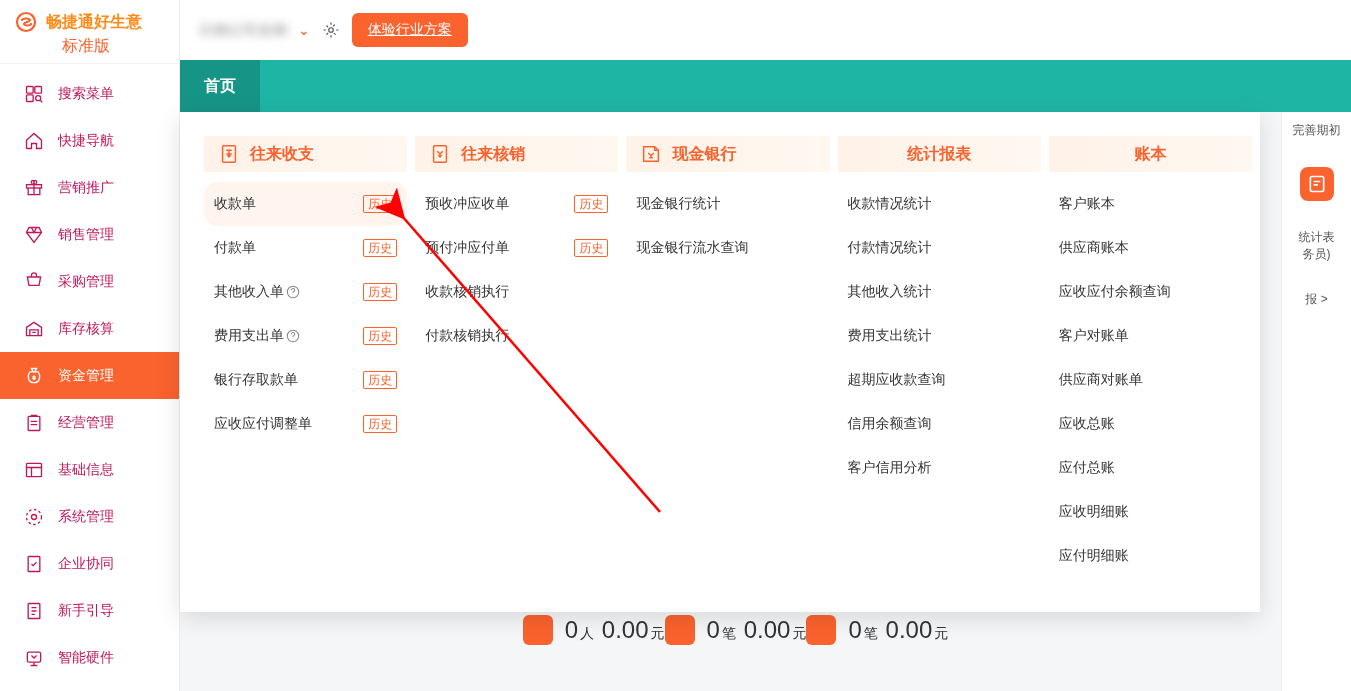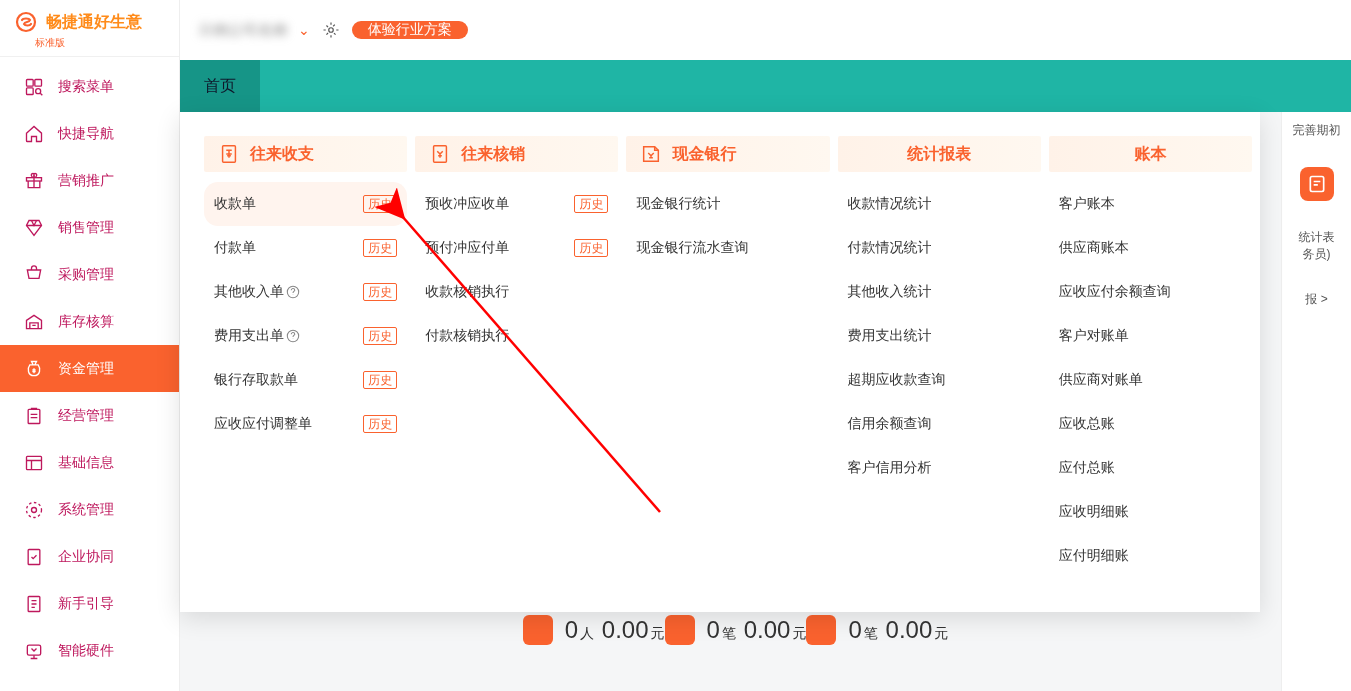--- a/index.html
+++ b/index.html
@@ -3,35 +3,35 @@
   <meta charset="utf-8">
   <style>
     * { margin: 0; padding: 0; box-sizing: border-box; }
     body { font-family: "Microsoft YaHei", "PingFang SC", sans-serif; background: #f5f6f7; color: #333; font-size: 14px; overflow: hidden; width: 1351px; height: 691px; position: relative; }
 
     .sidebar { position: absolute; left: 0; top: 0; bottom: 0; width: 180px; background: #fff; border-right: 1px solid #eee; z-index: 5; }
     .logo-region { padding: 10px 14px 6px; border-bottom: 1px solid #f0f0f0; }
     .logo-row { display: flex; align-items: center; gap: 8px; }
     .logo-mark { width: 24px; height: 24px; color: #fa622e; }
     .logo-text { font-weight: 700; font-size: 16px; color: #ff8b1a; }
-    .logo-sub { color: #fa622e; font-size: 10px; margin-top: 2px; margin-left: 21px; }
+    .logo-sub { color: #fa622e; font-size: 16px; margin-top: 2px; margin-left: 48px; }
     .nav-list { padding-top: 6px; }
     .nav-item { display: flex; align-items: center; gap: 14px; padding: 0 24px; height: 47px; cursor: pointer; color: #be185d; }
     .nav-item.active { background: #fa622e; color: #fff; }
     .nav-icon { width: 20px; height: 20px; flex: 0 0 20px; }
 
     .topbar { position: absolute; left: 180px; right: 0; top: 0; height: 60px; background: #fff; display: flex; align-items: center; padding: 0 18px; gap: 12px; z-index: 4; }
     .company { display: flex; align-items: center; gap: 10px; color: #888; }
     .company-name { font-size: 15px; filter: blur(4px); }
     .chev { color: #fa622e; font-size: 14px; }
     .gear { width: 18px; height: 18px; color: #555; }
-    .btn-primary { background: #fa622e; color: #fff; border: none; border-radius: 11px; height: 18px; padding: 0 16px; font-size: 14px; cursor: pointer; }
+    .btn-primary { background: #fa622e; color: #fff; border: none; border-radius: 6px; height: 34px; padding: 0 16px; font-size: 14px; cursor: pointer; text-decoration: underline; }
 
     .tabbar { position: absolute; left: 180px; right: 0; top: 60px; height: 52px; background: #1fb5a5; display: flex; align-items: stretch; z-index: 3; }
-    .tab { display: flex; align-items: center; padding: 8px 24px; color: #0f172a; font-size: 16px; background: #169587; cursor: pointer; }
+    .tab { display: flex; align-items: center; padding: 8px 24px; color: #ffffff; font-size: 16px; background: #169587; cursor: pointer; font-weight: bold; }
 
     .content { position: absolute; left: 180px; right: 0; top: 112px; bottom: 0; background: #f5f6f7; }
 
     .megamenu { position: absolute; left: 180px; top: 112px; width: 1080px; height: 500px; background: #fff; box-shadow: 0 6px 24px rgba(0,0,0,.12); padding: 24px 8px 24px 24px; display: flex; gap: 8px; z-index: 20; }
     .col { width: 205px; }
     .col-header { height: 36px; background: linear-gradient(90deg,#fff2e8,#fff8f0); display: flex; align-items: center; gap: 10px; padding: 0 14px; color: #fa622e; font-weight: 700; font-size: 16px; border-radius: 2px; margin-bottom: 10px; }
     .col-header.center { justify-content: center; }
     .col-icon { width: 22px; height: 22px; }
     .menu-row { display: flex; align-items: center; justify-content: space-between; height: 44px; padding: 0 10px; cursor: pointer; border-radius: 14px; }
     .menu-row.active { background: #fff4ee; }

